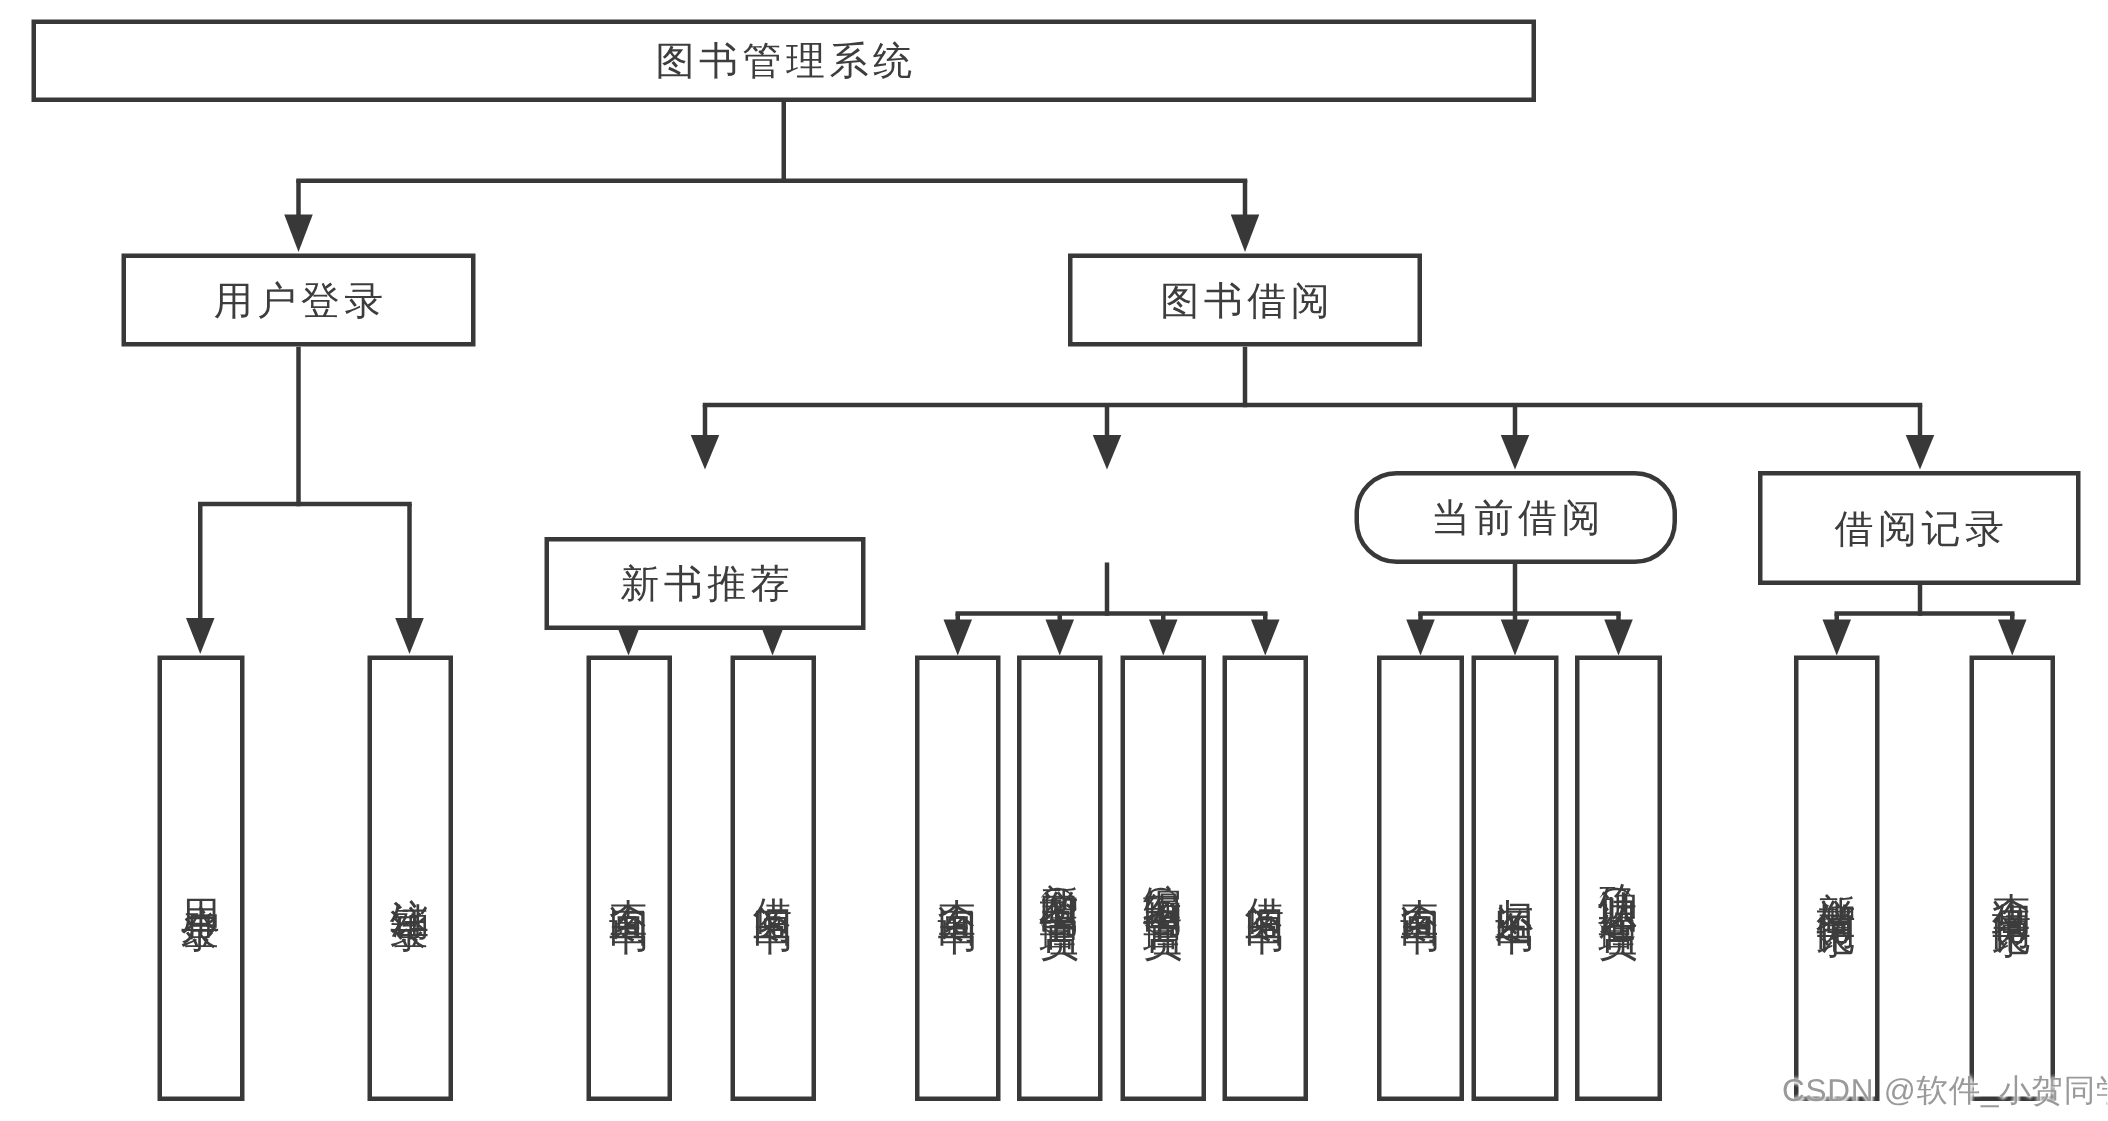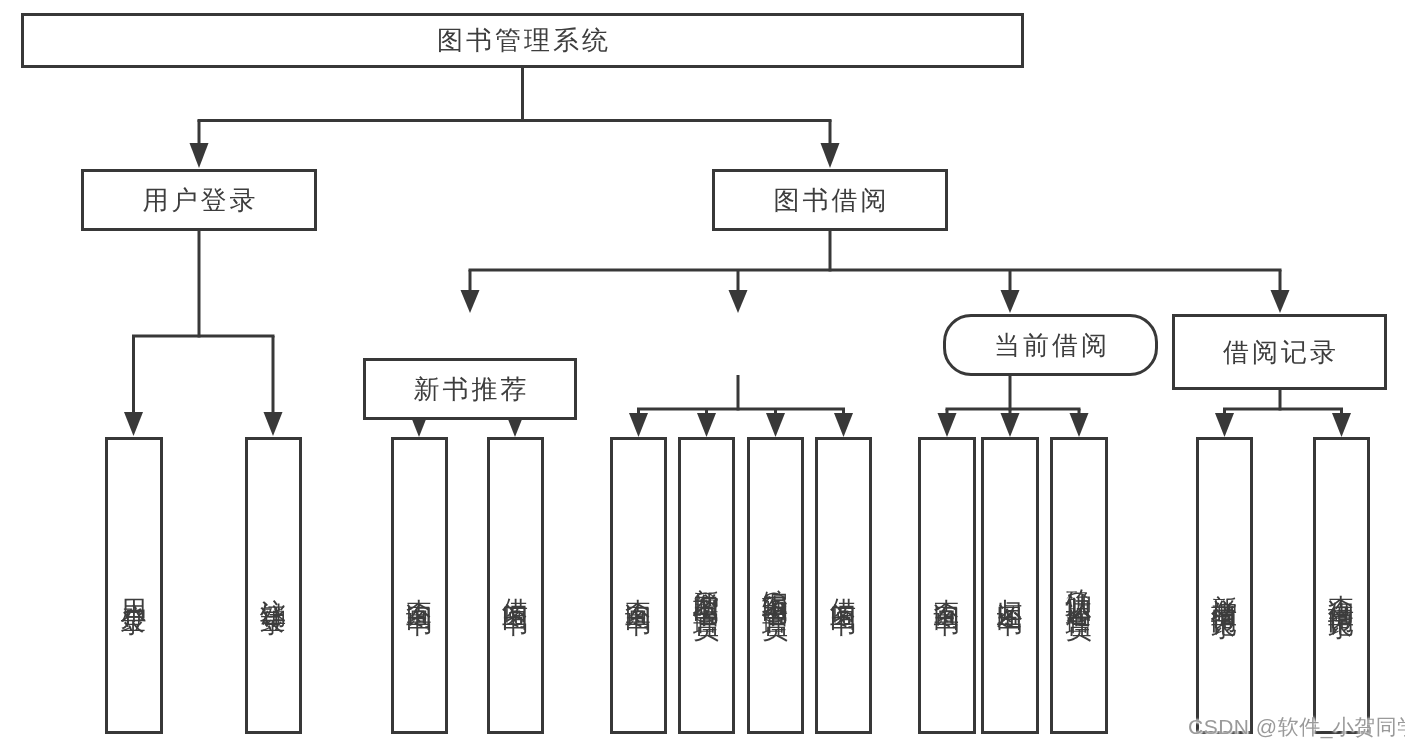--- a/index.html
+++ b/index.html
@@ -128,21 +128,21 @@
   <div class="box" style="left:81px;top:169px;width:236px;height:62px;">
     <span class="h-label">用户登录</span>
   </div>
   <div class="box" style="left:712px;top:169px;width:236px;height:62px;">
     <span class="h-label">图书借阅</span>
   </div>
 
   <div class="box" style="left:363px;top:314px;width:214px;height:62px;margin-top:44px;">
     <span class="h-label">新书推荐</span>
   </div>
-  <div class="box" style="left:943px;top:314px;width:215px;height:62px;border-radius:28px;">
+  <div class="box" style="left:903px;top:314px;width:215px;height:62px;border-radius:28px;">
     <span class="h-label">当前借阅</span>
   </div>
   <div class="box" style="left:1172px;top:314px;width:215px;height:76px;">
     <span class="h-label">借阅记录</span>
   </div>
 
   <div class="box leaf" style="left:105px;top:437px;width:58px;height:297px;">用户登录</div>
   <div class="box leaf" style="left:245px;top:437px;width:57px;height:297px;">注销登录</div>
 
   <div class="box leaf" style="left:391px;top:437px;width:57px;height:297px;">查询图书</div>

